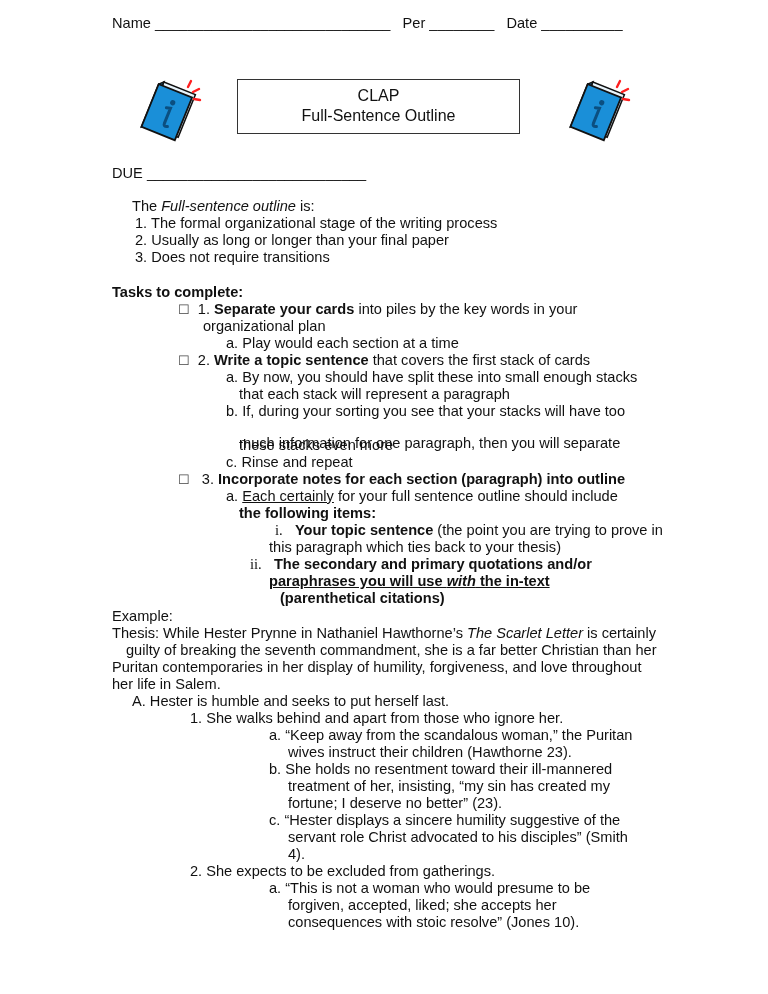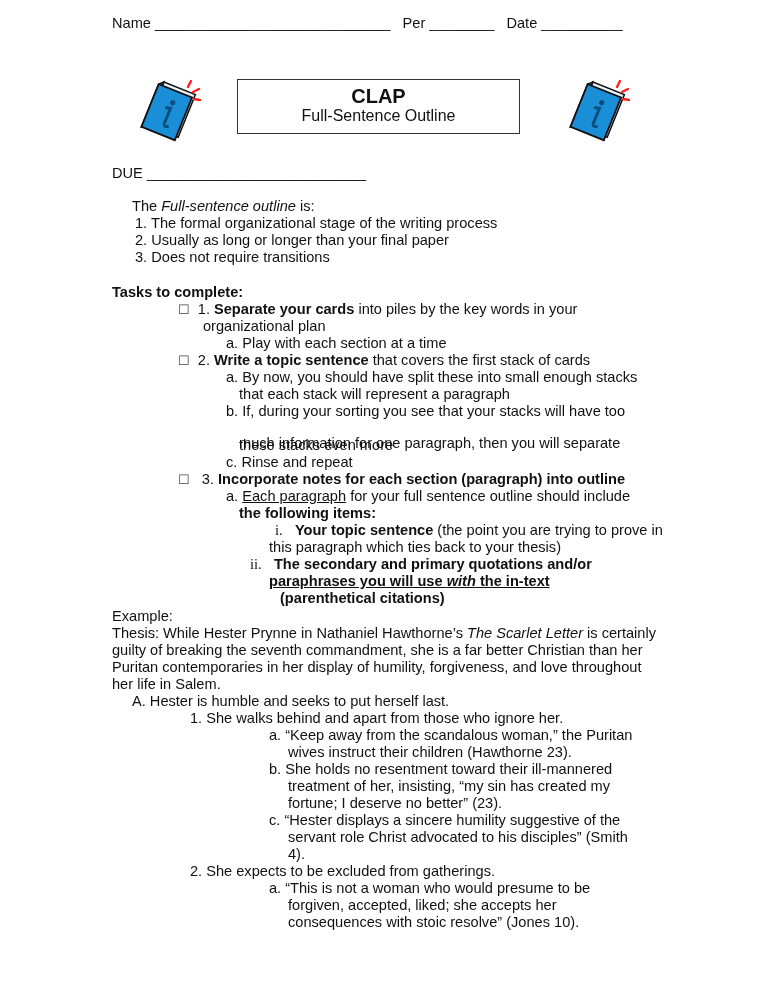--- a/index.html
+++ b/index.html
@@ -1,20 +1,20 @@
 <!DOCTYPE html>
 <html><head>
 <meta charset="utf-8">
 <style>
   html,body{margin:0;padding:0;background:#fff;}
   body{width:768px;height:994px;position:relative;overflow:hidden;
        font-family:"Liberation Sans",sans-serif;font-size:14.6px;color:#111;line-height:18px;}
   .abs{position:absolute;white-space:nowrap;}
   .title-box{position:absolute;left:237px;top:79px;width:283px;height:55px;border:1.3px solid #333;border-bottom-width:1.5px;box-sizing:border-box;text-align:center;}
-  .title-box .t1{font-weight:bold;font-size:20px;margin-top:6px;line-height:20px;}
+  .title-box .t1{font-weight:normal;font-size:16px;margin-top:6px;line-height:20px;}
   .title-box .t2{font-size:16px;line-height:20px;}
   .icon{position:absolute;width:70px;height:70px;}
   b{font-weight:bold;}
   i{font-style:italic;}
   .ul{text-decoration:underline;}
   .serif{font-family:"Liberation Serif",serif;}
   .chk{font-size:13px;color:#444;}
 </style>
 </head>
 <body>
@@ -77,58 +77,58 @@
 <div class="abs" style="left:135px;top:231px;">2.  Usually as long or longer than your final paper</div>
 <div class="abs" style="left:135px;top:248px;text-align:right;">3.  Does not require transitions</div>
 
 <div class="abs" style="left:112px;top:283px;font-weight:bold;">Tasks to complete:</div>
 
 <div class="abs" style="left:178px;top:300px;">
   <span class="chk">☐</span>&nbsp;
   <span>1. </span><b>Separate your cards</b><span> into piles by the key words in your</span>
 </div>
 <div class="abs" style="left:203px;top:317px;">organizational plan</div>
-<div class="abs" style="left:226px;top:334px;">a.  Play with each section at a time</div>
+<div class="abs" style="left:226px;top:334px;">a.  Play would each section at a time</div>
 
 <div class="abs" style="left:178px;top:351px;">
   <span class="chk">☐</span>&nbsp;
   <span>2. </span><b>Write a topic sentence</b><span> that covers the first stack of cards</span>
 </div>
 <div class="abs" style="left:226px;top:368px;">a.  By now, you should have split these into small enough stacks</div>
 <div class="abs" style="left:239px;top:385px;">that each stack will represent a paragraph</div>
 <div class="abs" style="left:226px;top:402px;">b.  If, during your sorting you see that your stacks will have too</div>
 <div class="abs" style="left:239px;top:434px;">much information for one paragraph, then you will separate</div>
 <div class="abs" style="left:239px;top:436px;">these stacks even more</div>
 <div class="abs" style="left:226px;top:453px;">c.  Rinse and repeat</div>
 
 <div class="abs" style="left:178px;top:470px;">
   <span class="chk">☐</span>&nbsp;&nbsp;
   <span>3. </span><b>Incorporate notes for each section (paragraph) into outline</b>
 </div>
 <div class="abs" style="left:226px;top:487px;">
-  <span>a.  </span><span class="ul">Each paragraph</span><span> for your full sentence outline should include</span>
+  <span>a.  </span><span class="ul">Each certainly</span><span> for your full sentence outline should include</span>
 </div>
 <div class="abs" style="left:239px;top:504px;font-weight:bold;">the following items:</div>
 <div class="abs" style="left:255px;top:521px;margin-left:20px;">
   <span class="serif">i.</span>&nbsp;&nbsp;&nbsp;<b>Your topic sentence</b><span> (the point you are trying to prove in</span>
 </div>
 <div class="abs" style="left:269px;top:538px;">this paragraph which ties back to your thesis)</div>
 <div class="abs" style="left:250px;top:555px;">
   <span class="serif">ii.</span>&nbsp;&nbsp;&nbsp;<b>The secondary and primary quotations and/or</b>
 </div>
 <div class="abs" style="left:269px;top:572px;font-weight:bold;text-decoration:underline;">
   <span>paraphrases you will use </span><i>with</i><span> the in-text</span>
 </div>
 <div class="abs" style="left:280px;top:589px;font-weight:bold;">(parenthetical citations)</div>
 
 <div class="abs" style="left:112px;top:607px;">Example:</div>
 <div class="abs" style="left:112px;top:624px;">
   <span>Thesis: While Hester Prynne in Nathaniel Hawthorne’s </span><i>The Scarlet Letter</i><span> is certainly</span>
 </div>
-<div class="abs" style="left:112px;top:641px;">guilty of breaking the seventh commandment, she is a far better Christian than her</div>
+<div class="abs" style="left:126px;top:641px;">guilty of breaking the seventh commandment, she is a far better Christian than her</div>
 <div class="abs" style="left:112px;top:658px;text-align:right;">Puritan contemporaries in her display of humility, forgiveness, and love throughout</div>
 <div class="abs" style="left:112px;top:675px;">her life in Salem.</div>
 
 <div class="abs" style="left:132px;top:692px;">A.  Hester is humble and seeks to put herself last.</div>
 <div class="abs" style="left:190px;top:709px;">1.  She walks behind and apart from those who ignore her.</div>
 <div class="abs" style="left:269px;top:726px;">a.  “Keep away from the scandalous woman,” the Puritan</div>
 <div class="abs" style="left:288px;top:743px;">wives instruct their children (Hawthorne 23).</div>
 <div class="abs" style="left:269px;top:760px;">b.  She holds no resentment toward their ill-mannered</div>
 <div class="abs" style="left:288px;top:777px;">treatment of her, insisting, “my sin has created my</div>
 <div class="abs" style="left:288px;top:794px;">fortune; I deserve no better” (23).</div>

